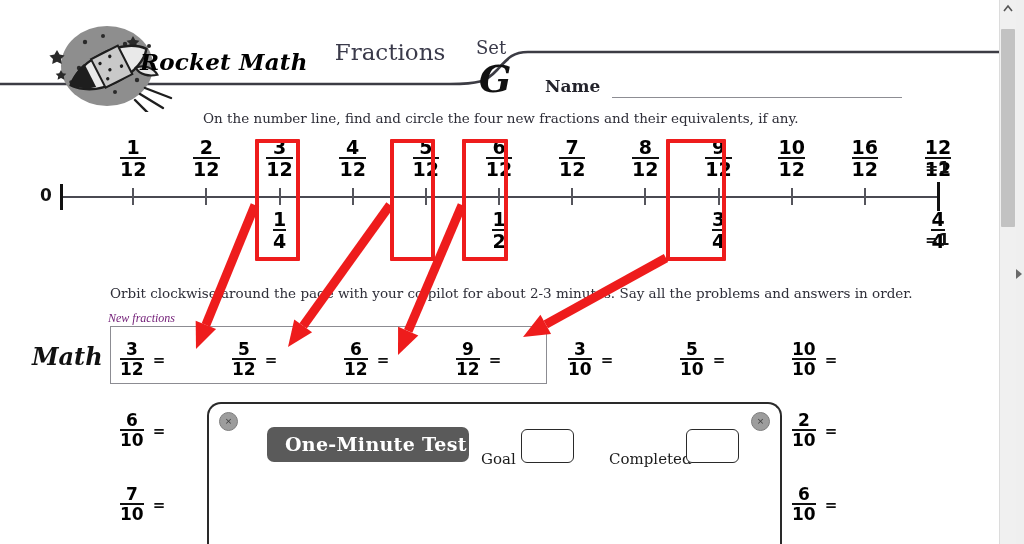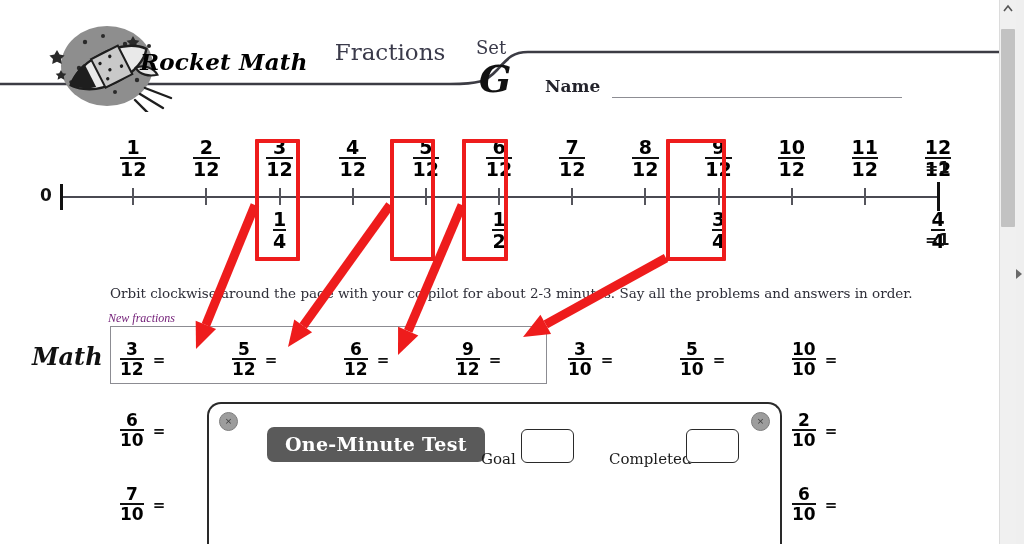--- a/index.html
+++ b/index.html
@@ -76,21 +76,21 @@
     border:2px solid #2a2a2a;border-bottom:none;border-radius:14px 14px 0 0;
     background:#fff;box-sizing:border-box;}
   .screw{position:absolute;width:17px;height:17px;border-radius:50%;
     background:#9d9d9d;border:1px solid #7e7e7e;
     font-family:"DejaVu Sans", sans-serif;font-size:9px;color:#3c3c3c;
     text-align:center;line-height:16px;}
   #screw-left{left:10px;top:8px;}
   #screw-right{right:10px;top:8px;}
   #test-title{position:absolute;left:58px;top:23px;background:#5a5a5a;color:#fff;
     font-family:"DejaVu Serif", serif;font-weight:bold;font-size:19px;
-    padding:6px 18px 7px 18px;border-radius:7px;letter-spacing:.3px;}
+    padding:6px 2px 7px 18px;border-radius:7px;letter-spacing:.3px;}
   #goal-label{position:absolute;left:272px;top:46px;font-family:"DejaVu Serif", serif;
     font-size:15px;color:#1c1c1c;}
   #goal-box{position:absolute;left:312px;top:25px;width:51px;height:32px;
     border:1.5px solid #2a2a2a;border-radius:6px;background:#fff;}
   #completed-label{position:absolute;left:400px;top:46px;font-family:"DejaVu Serif", serif;
     font-size:15px;color:#1c1c1c;}
   #completed-box{position:absolute;left:477px;top:25px;width:51px;height:32px;
     border:1.5px solid #2a2a2a;border-radius:6px;background:#fff;}
 
   
@@ -159,20 +159,21 @@
       <div>Fractions</div>
     </div>
 
     <div id="set-label">Set</div>
     <div id="set-letter">G</div>
 
     <div id="name-label">Name</div>
     <div id="name-rule"></div>
   </div>
 
+  <div class="instruction" id="instr-1">On the number line, find and circle the four new fractions and their equivalents, if any.</div>
 
   <div id="numberline">
     <div id="nl-axis"></div>
     <div id="nl-zero">0</div>
     <div id="nl-zero-tick"></div>
     <div id="nl-ticks">
         <div class="nl-tick" style="left:132.16666666666669px"></div>
         <div class="nl-tick" style="left:205.33333333333334px"></div>
         <div class="nl-tick" style="left:278.5px"></div>
         <div class="nl-tick" style="left:351.6666666666667px"></div>
@@ -189,21 +190,21 @@
         <div class="nl-frac nl-frac-top" style="left:112.16666666666669px"><span class="frac "><span class="num">1</span><span class="den">12</span></span></div>
         <div class="nl-frac nl-frac-top" style="left:185.33333333333334px"><span class="frac "><span class="num">2</span><span class="den">12</span></span></div>
         <div class="nl-frac nl-frac-top" style="left:258.5px"><span class="frac "><span class="num">3</span><span class="den">12</span></span></div>
         <div class="nl-frac nl-frac-top" style="left:331.6666666666667px"><span class="frac "><span class="num">4</span><span class="den">12</span></span></div>
         <div class="nl-frac nl-frac-top" style="left:404.83333333333337px"><span class="frac "><span class="num">5</span><span class="den">12</span></span></div>
         <div class="nl-frac nl-frac-top" style="left:478px"><span class="frac "><span class="num">6</span><span class="den">12</span></span></div>
         <div class="nl-frac nl-frac-top" style="left:551.1666666666667px"><span class="frac "><span class="num">7</span><span class="den">12</span></span></div>
         <div class="nl-frac nl-frac-top" style="left:624.3333333333334px"><span class="frac "><span class="num">8</span><span class="den">12</span></span></div>
         <div class="nl-frac nl-frac-top" style="left:697.5px"><span class="frac "><span class="num">9</span><span class="den">12</span></span></div>
         <div class="nl-frac nl-frac-top" style="left:770.6666666666667px"><span class="frac "><span class="num">10</span><span class="den">12</span></span></div>
-        <div class="nl-frac nl-frac-top" style="left:843.8333333333334px"><span class="frac "><span class="num">11</span><span class="den">12</span></span></div>
+        <div class="nl-frac nl-frac-top" style="left:843.8333333333334px"><span class="frac "><span class="num">16</span><span class="den">12</span></span></div>
         <div class="nl-frac nl-frac-top" style="left:917px"><span class="frac "><span class="num">12</span><span class="den">12</span></span></div>
       </div>
     <div id="nl-bottom-labels">
         <div class="nl-frac nl-frac-bot" style="left:258.5px"><span class="frac "><span class="num">1</span><span class="den">4</span></span></div>
         <div class="nl-frac nl-frac-bot" style="left:478px"><span class="frac "><span class="num">1</span><span class="den">2</span></span></div>
         <div class="nl-frac nl-frac-bot" style="left:697.5px"><span class="frac "><span class="num">3</span><span class="den">4</span></span></div>
         <div class="nl-frac nl-frac-bot" style="left:917px"><span class="frac "><span class="num">4</span><span class="den">4</span></span></div>
       </div>
     <div class="eq1" id="eq1-top" style="left:925px;top:28px;">=1</div>
     <div class="eq1" id="eq1-bottom" style="left:925px;top:100px;">=1</div>

